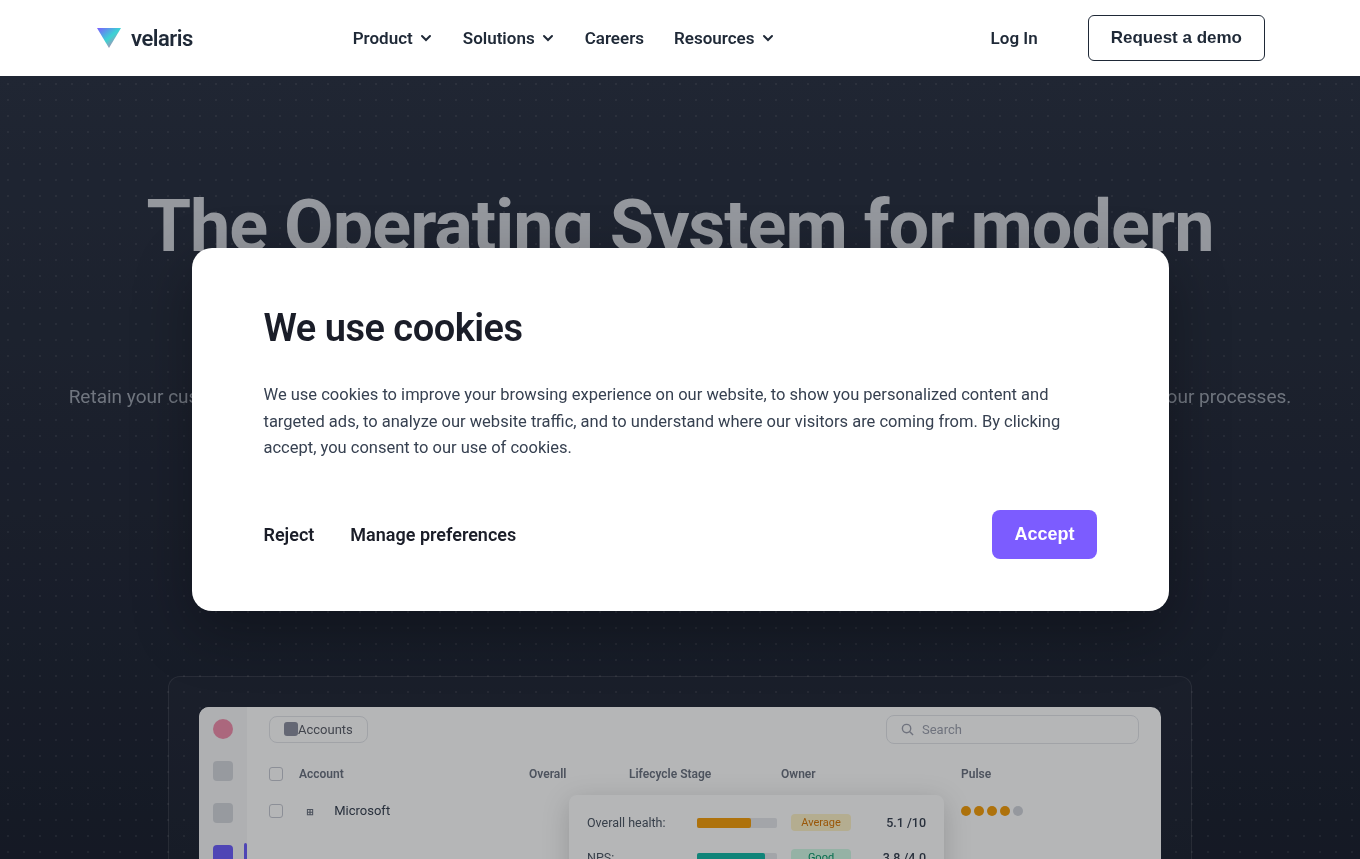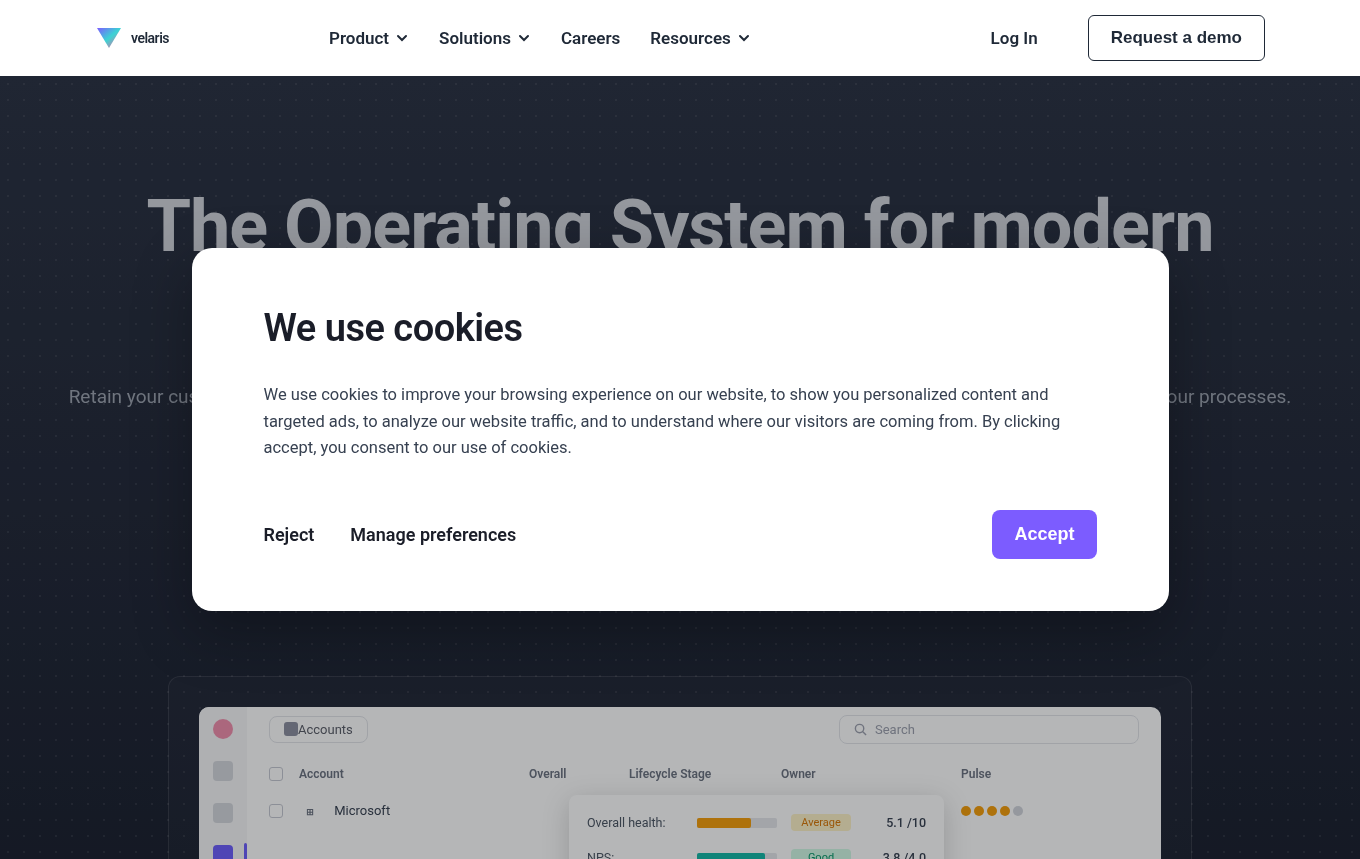--- a/index.html
+++ b/index.html
@@ -2,21 +2,21 @@
 <html><head>
 <meta charset="utf-8">
 <style>
 * { margin: 0; padding: 0; box-sizing: border-box; }
 body { font-family: -apple-system, BlinkMacSystemFont, 'Segoe UI', Roboto, Helvetica, Arial, sans-serif; width: 1360px; height: 859px; overflow: hidden; position: relative; background: #1a1f2e; }
 
 
 .header { position: absolute; top: 0; left: 0; right: 0; height: 76px; background: #fff; display: flex; align-items: center; padding: 0 95px; z-index: 100; }
 .logo { display: flex; align-items: center; gap: 8px; }
 .logo-mark { width: 28px; height: 28px; }
-.logo-text { font-size: 14px; font-weight: 600; color: #1f2937; letter-spacing: -0.5px; }
+.logo-text { font-size: 22px; font-weight: 600; color: #1f2937; letter-spacing: -0.5px; }
 .nav { display: flex; align-items: center; gap: 30px; margin-left: 160px; }
 .nav-item { display: flex; align-items: center; gap: 6px; color: #1f2937; font-size: 17px; font-weight: 600; cursor: pointer; }
 .nav-chevron { width: 14px; height: 14px; }
 .header-right { margin-left: auto; display: flex; align-items: center; gap: 50px; }
 .login { color: #1f2937; font-size: 17px; font-weight: 600; cursor: pointer; }
 .demo-btn { border: 1.5px solid #1f2937; padding: 12px 22px; border-radius: 6px; color: #1f2937; font-size: 17px; font-weight: 600; cursor: pointer; background: transparent; }
 
 
 .hero { position: absolute; top: 76px; left: 0; right: 0; bottom: 0; background: linear-gradient(180deg, #2a3142 0%, #1a1f2e 100%); padding-top: 110px; }
 .dots-overlay { position: absolute; inset: 0; background-image: radial-gradient(circle, rgba(255,255,255,0.08) 1px, transparent 1px); background-size: 16px 16px; pointer-events: none; }
@@ -27,21 +27,21 @@
 .dashboard-frame { position: absolute; left: 168px; right: 168px; top: 600px; border: 1px solid rgba(255,255,255,0.1); border-radius: 12px; padding: 30px 30px 0 30px; background: rgba(255,255,255,0.02); }
 .dashboard { background: #fff; border-radius: 10px; overflow: hidden; height: 230px; position: relative; }
 .dash-sidebar { position: absolute; left: 0; top: 0; bottom: 0; width: 48px; background: #f6f6f8; display: flex; flex-direction: column; align-items: center; padding-top: 12px; gap: 22px; }
 .sb-icon { width: 20px; height: 20px; background: #c0c3cc; border-radius: 4px; opacity: 0.6; }
 .sb-icon.active { position: relative; }
 .sb-icon.active::after { content: ''; position: absolute; right: -14px; top: -2px; bottom: -2px; width: 3px; background: #6d5efc; border-radius: 2px; }
 .dash-main { position: absolute; left: 48px; right: 0; top: 0; bottom: 0; }
 .dash-topbar { height: 44px; display: flex; align-items: center; padding: 0 22px; gap: 20px; }
 .accounts-pill { display: flex; align-items: center; gap: 0; border: 1px solid #e2e4e9; padding: 5px 14px; border-radius: 8px; font-size: 13px; color: #5a5d68; }
 .accounts-pill .dot { width: 14px; height: 14px; background: #8b8fa0; border-radius: 3px; }
-.search-bar { margin-left: auto; display: flex; align-items: center; gap: 8px; border: 1px solid #e2e4e9; padding: 6px 14px; border-radius: 8px; width: 300px; font-size: 13px; color: #9ca0ae; }
+.search-bar { margin-left: auto; display: flex; align-items: center; gap: 8px; border: 1px solid #e2e4e9; padding: 6px 14px; border-radius: 8px; width: 253px; font-size: 13px; color: #9ca0ae; }
 .search-icon-svg { width: 13px; height: 13px; }
 .dash-table { padding: 6px 22px; }
 .thead { display: flex; align-items: center; font-size: 12px; color: #6b7280; font-weight: 600; padding: 10px 0; }
 .col-check { width: 30px; }
 .col-account { width: 230px; }
 .col-health { width: 100px; }
 .col-stage { width: 152px; }
 .col-owner { width: 180px; }
 .col-pulse { width: 100px; }
 .trow { display: flex; align-items: center; font-size: 13px; color: #374151; padding: 9px 0; position: relative; }

